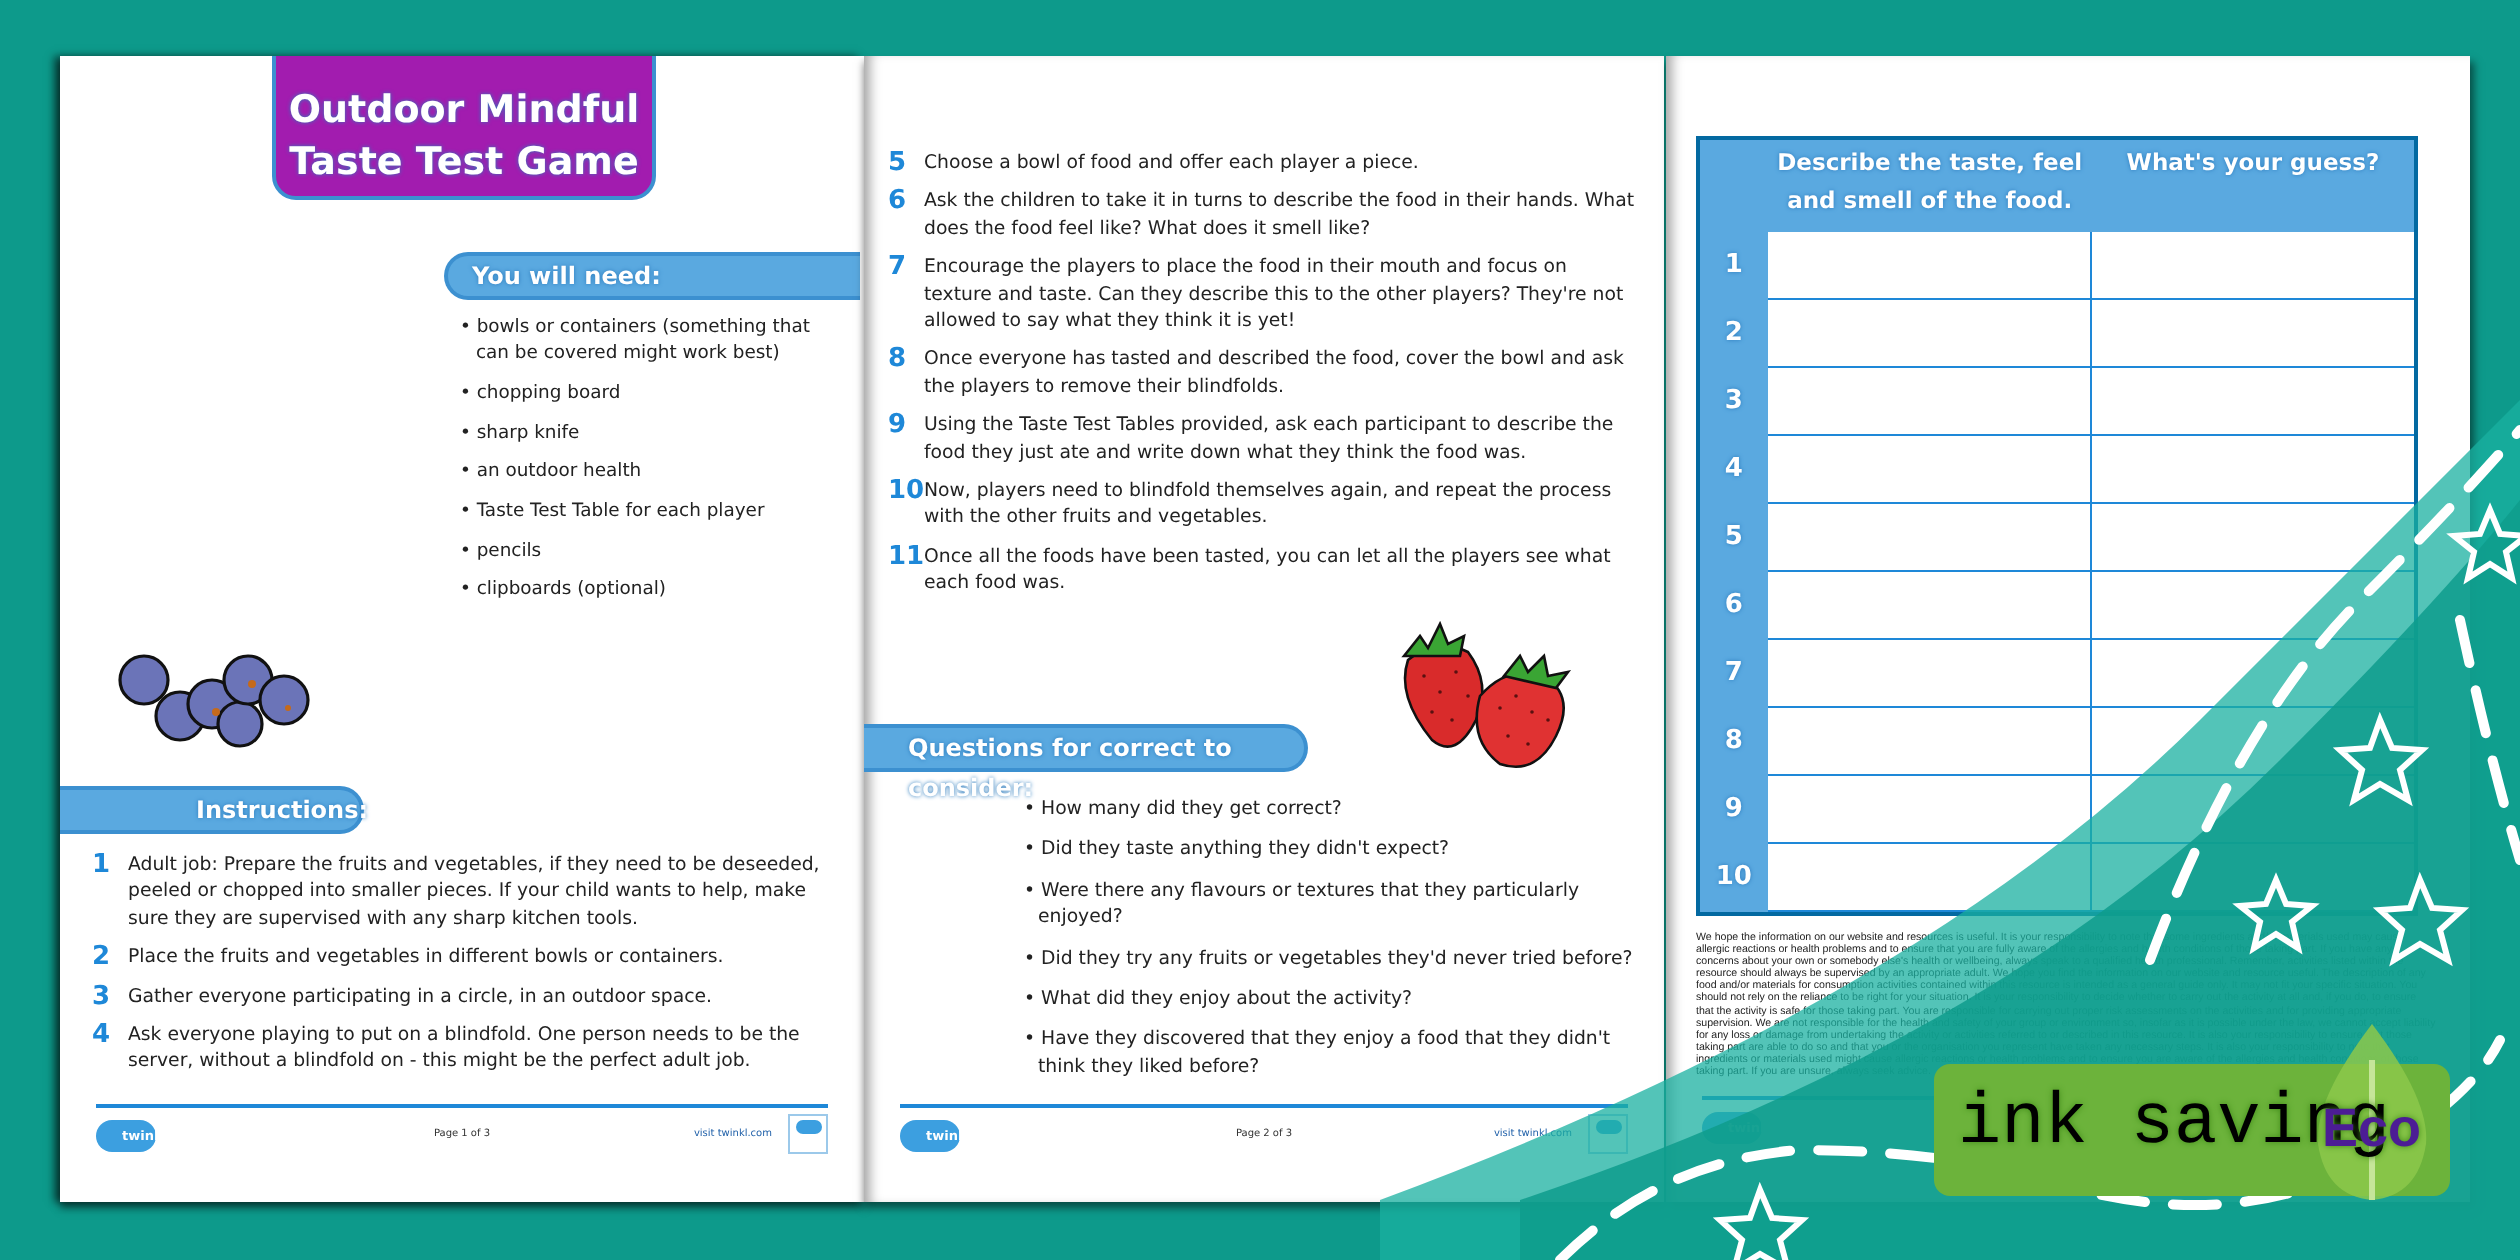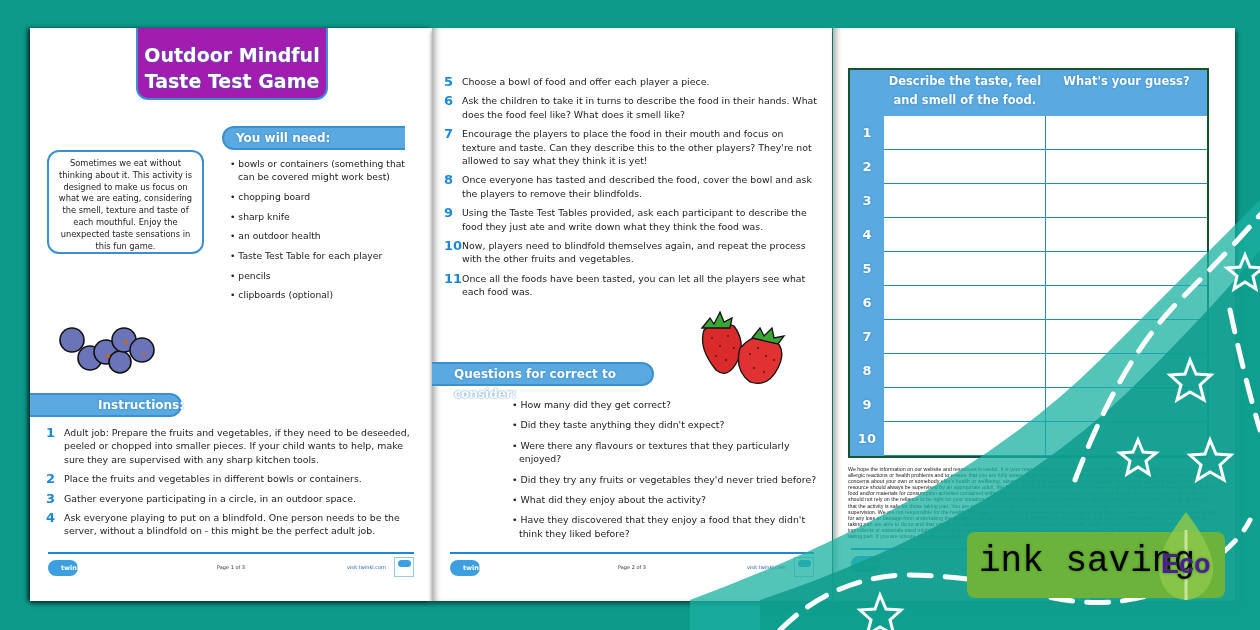--- a/index.html
+++ b/index.html
@@ -61,21 +61,21 @@
     color: #fff; font-size: 6.5px; font-weight: bold; text-align: center; line-height: 16px; padding-left: 13px;
   }
   .footer .pg { position: absolute; left: 0; right: 0; top: 10px; text-align: center; font-size: 5px; color: #333; }
   .footer .url { position: absolute; right: 28px; top: 10px; font-size: 5px; color: #1e5fa8; }
   .footer .badge {
     position: absolute; right: 0; top: 3px; width: 20px; height: 20px; border: 1px solid #9cc9ea; background: #fff;
   }
   .footer .badge::before { content: ""; position: absolute; left: 3px; top: 2px; width: 13px; height: 7px; background: #3c9fe0; border-radius: 4px; }
 
   
-  .tbl { position: absolute; left: 15px; top: 40px; width: 361px; border: 2px solid #14532d; background: #5aa9e0; }
+  .tbl { position: absolute; left: 15px; top: 40px; width: 361px; border: 2px solid #0369a1; background: #5aa9e0; }
   .tbl-head { display: flex; height: 46px; }
   .tbl-head .nohead { width: 34px; }
   .tbl-head .h { color: #fff; font-weight: bold; font-size: 11.5px; line-height: 19px; padding-top: 2px; text-shadow: 0 0 2px #2c7bbd; }
   .tbl-head .h1 { width: 163px; text-align: center; }
   .tbl-head .h2 { width: 162px; text-align: center; }
   .tbl-row { display: flex; height: 34px; }
   .tbl-row .rn { width: 34px; color: #fff; font-weight: bold; font-size: 13px; text-align: center; line-height: 34px; text-shadow: 0 0 2px #2c7bbd; }
   .tbl-row .c { background: #fff; border-right: 1px solid #1e88d8; border-bottom: 1px solid #1e88d8; }
   .tbl-row .c1 { width: 163px; }
   .tbl-row .c2 { width: 162px; border-right: none; }
@@ -94,27 +94,24 @@
 </style>
 </head>
 <body>
 
 <div class="page" id="p1">
   <div class="title-box">
     <div>Outdoor Mindful</div>
     <div>Taste Test Game</div>
   </div>
 
-  <div class="banner right" style="left:192px; top:98px; width:183px; height:24px;">
+  <div class="banner right" style="left:192px; top:98px; width:208px; height:24px;">
     <span>You will need:</span>
   </div>
 
-  <div class="intro-box">
-    <span>Sometimes we eat without thinking about it. This activity is designed to make us focus on what we are eating, considering the smell, texture and taste of each mouthful. Enjoy the unexpected taste sensations in this fun game.</span>
-  </div>
 
   <ul class="needs">
     <li>bowls or containers (something that can be covered might work best)</li>
     <li>chopping board</li>
     <li>sharp knife</li>
     <li>an outdoor health</li>
     <li>Taste Test Table for each player</li>
     <li>pencils</li>
     <li>clipboards (optional)</li>
   </ul>

